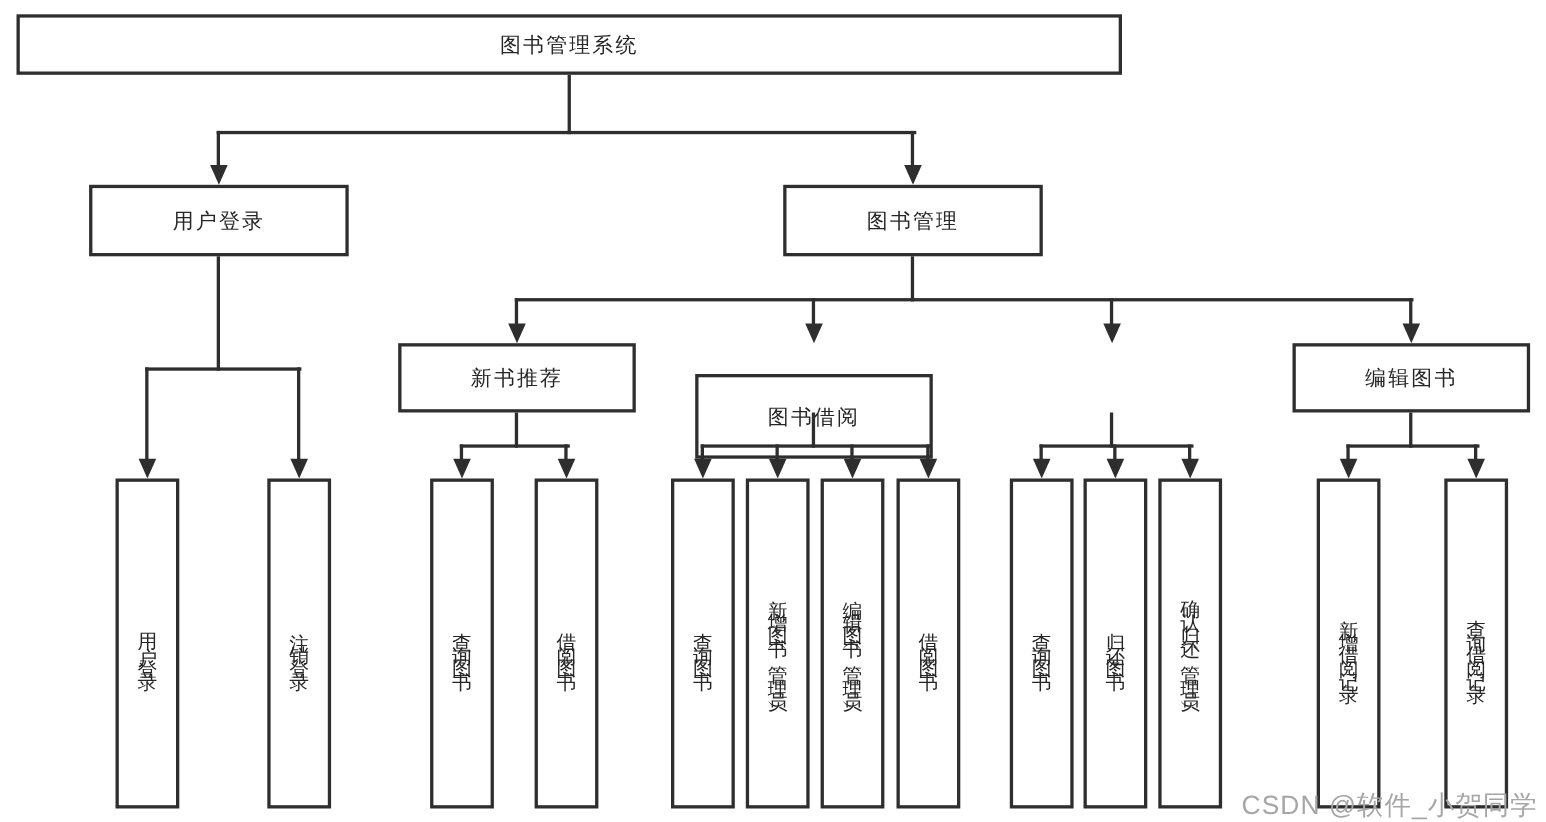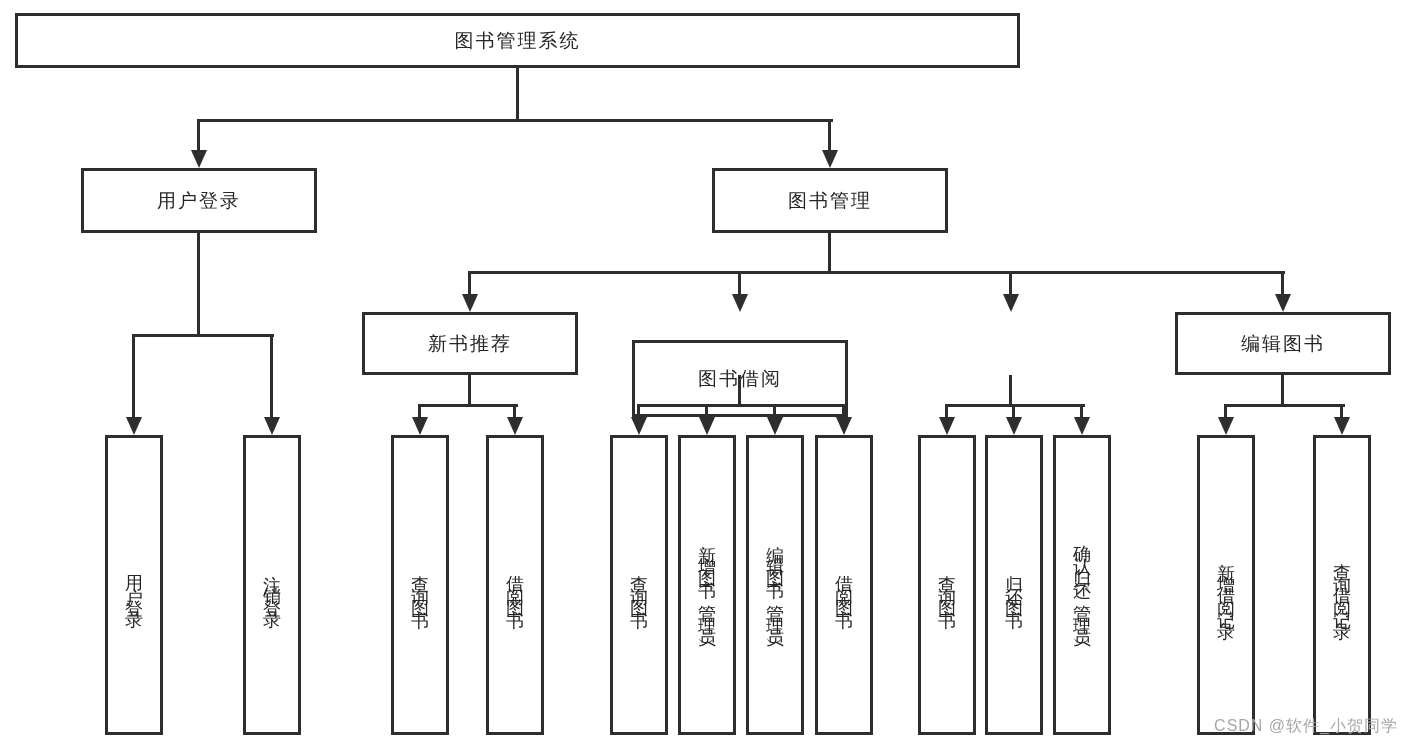--- a/index.html
+++ b/index.html
@@ -52,21 +52,21 @@
     position: absolute;
     width: 0; height: 0;
     border-left: 8px solid transparent;
     border-right: 8px solid transparent;
     border-top: 18px solid #2e2e2e;
   }
   .watermark {
     position: absolute;
     top: 716px;
     right: 7px;
-    font-size: 16px;
+    font-size: 24px;
     color: #a6a6a6;
     letter-spacing: 1px;
     white-space: nowrap;
   }
 </style>
 </head>
 <body>
 
 <div id="stage">
 

